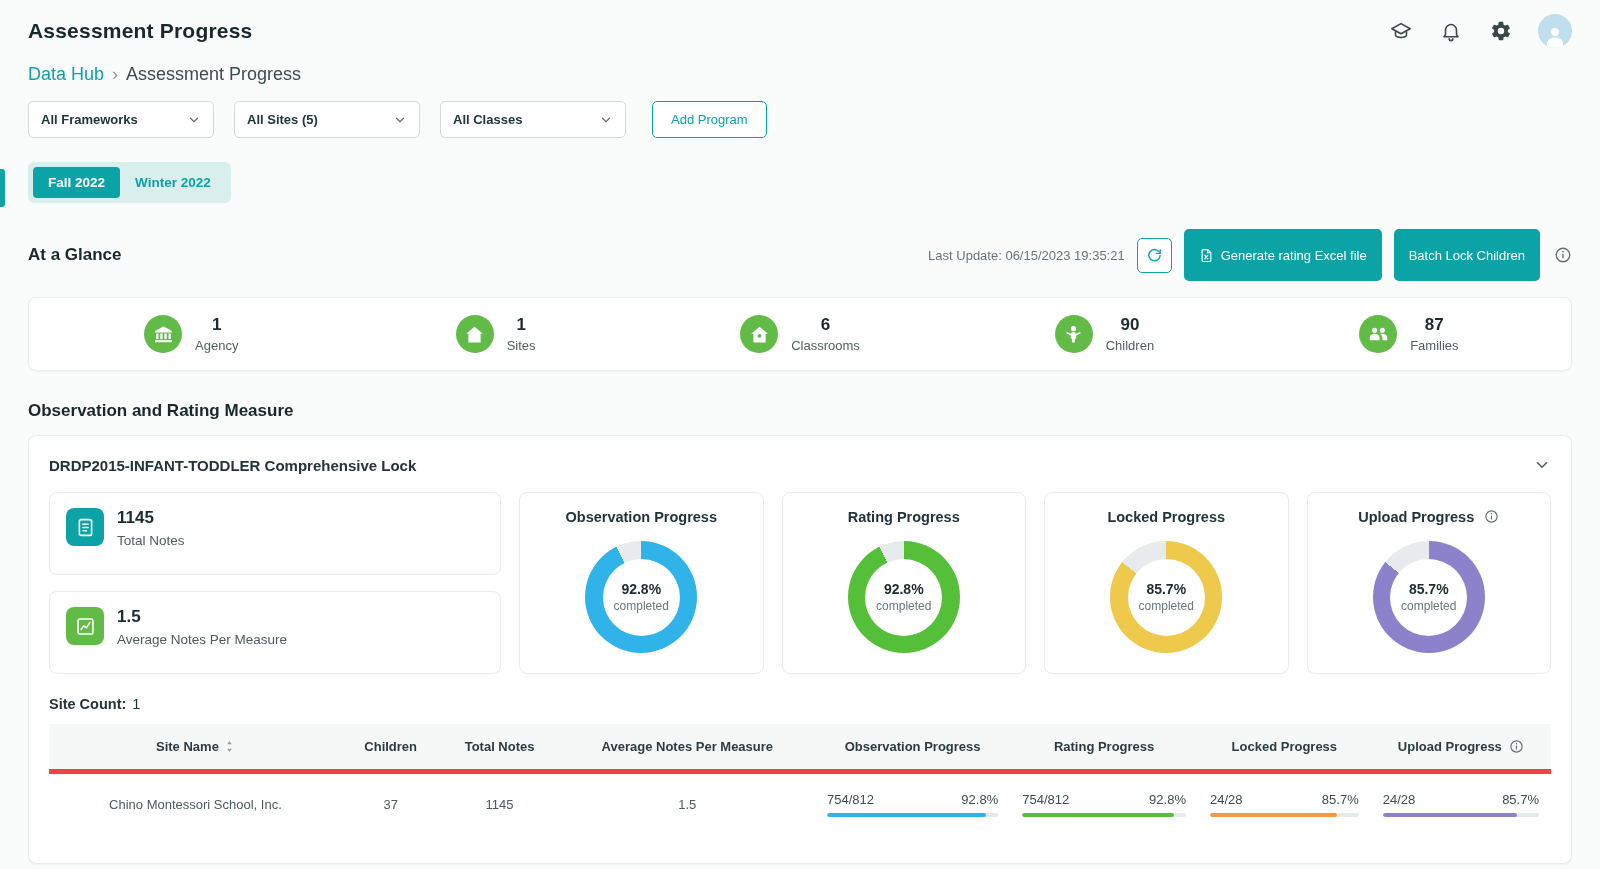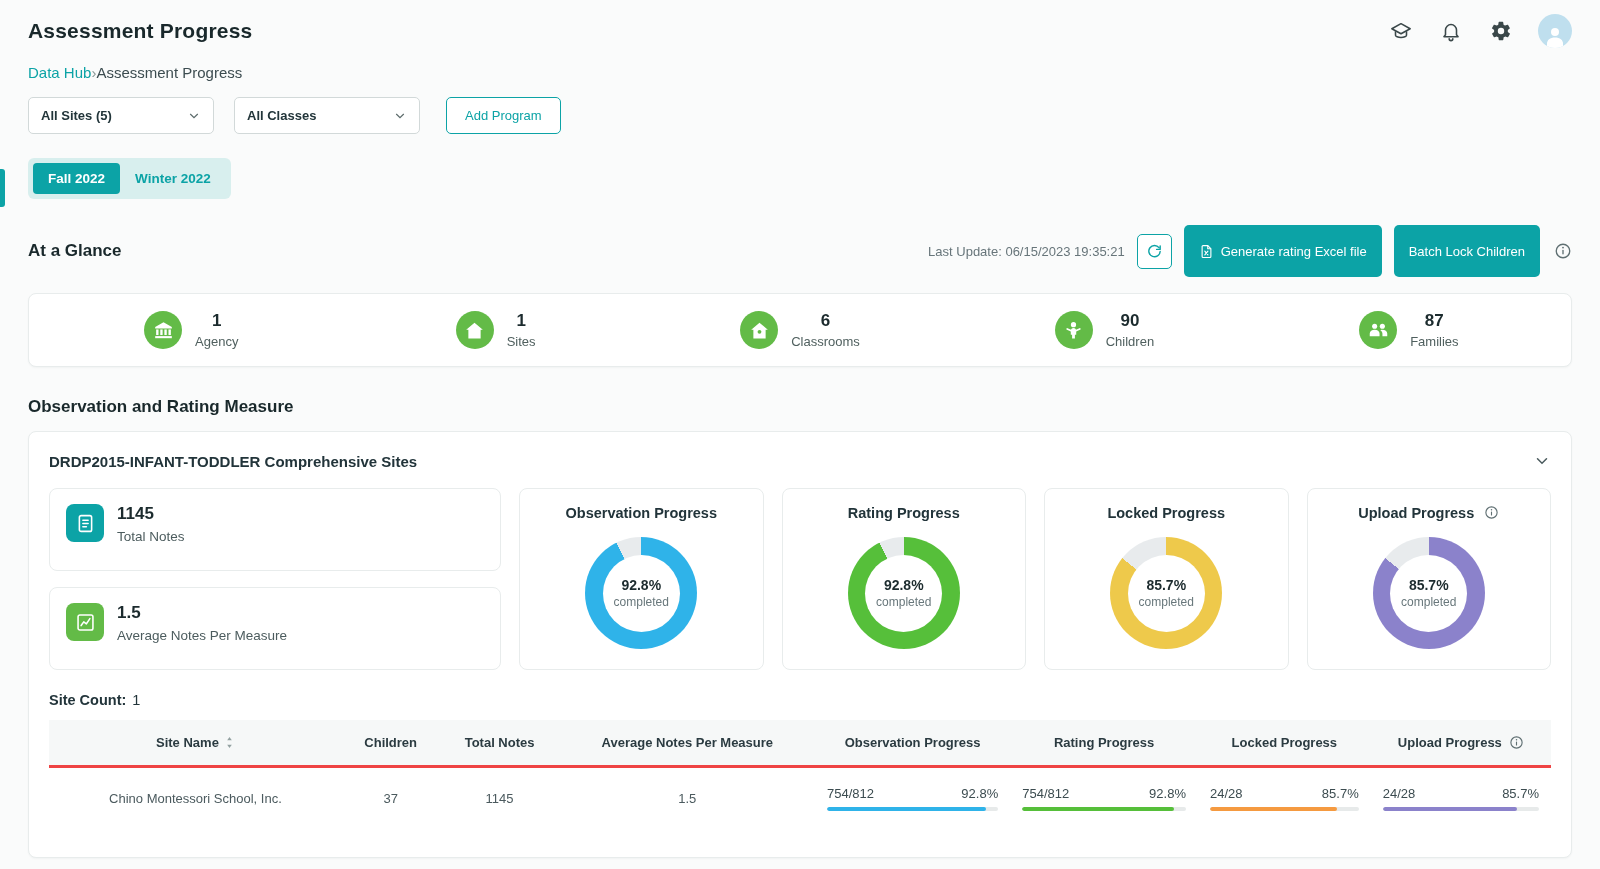--- a/index.html
+++ b/index.html
@@ -16,21 +16,21 @@
   
   .topbar { display:flex; justify-content:space-between; align-items:center; padding-top:14px; height:48px; }
   .page-title { font-size:21px; font-weight:700; color:#19282b; letter-spacing:.2px; }
   .topbar-icons { display:flex; align-items:center; }
   .tb-icon { width:22px; height:22px; color:#3a4749; margin-left:28px; display:inline-flex; cursor:pointer; }
   .tb-icon svg { width:100%; height:100%; }
   .avatar { width:34px; height:34px; border-radius:50%; background:#bfdfee; margin-left:26px; display:flex; align-items:flex-end; justify-content:center; overflow:hidden; cursor:pointer; }
   .avatar svg { width:24px; height:24px; color:#ffffff; }
 
   
-  .breadcrumb { margin-top:16px; font-size:15px; display:flex; align-items:center; }
+  .breadcrumb { margin-top:16px; font-size:18px; display:flex; align-items:center; gap:8px; }
   .breadcrumb a { color:#0ca3a6; text-decoration:none; cursor:pointer; }
   .breadcrumb .sep { color:#8a9897; }
   .breadcrumb .current { color:#3c4c50; }
 
   
   .filters { margin-top:16px; display:flex; align-items:center; gap:20px; }
   .select { width:186px; height:37px; background:#fff; border:1px solid #d2d9d9; border-radius:5px;
             display:flex; align-items:center; justify-content:space-between; padding:0 12px; cursor:pointer; }
   .select .sel-label { font-size:13px; font-weight:700; color:#22353a; }
   .select .chev { color:#5d6c6c; display:inline-flex; }
@@ -96,21 +96,21 @@
   .donut-sub { font-size:12px; color:#68777b; margin-top:2px; }
 
   .site-count { margin-top:22px; font-size:14.5px; color:#22343a; }
   .site-count .lbl { font-weight:600; }
   .site-count .val { margin-left:6px; }
 
   
   table { width:100%; border-collapse:collapse; margin-top:12px; font-size:13px; }
   thead tr { background:#f6f8f8; }
   th { padding:15px 10px; font-weight:700; color:#2b3b41; text-align:center; white-space:nowrap; }
-  td { padding:18px 10px; border-top:3px solid #ef4444; color:#4b5a5e; text-align:center; }
+  td { padding:18px 10px; border-top:5px solid #ef4444; color:#4b5a5e; text-align:center; }
   .th-inner { display:inline-flex; align-items:center; gap:5px; }
   .sort-icon { display:inline-flex; width:11px; height:13px; color:#93a1a1; cursor:pointer; }
   .sort-icon svg { width:100%; height:100%; }
   .prog { padding:0 2px; }
   .prog-top { display:flex; justify-content:space-between; font-size:13px; color:#3c4c50; margin-bottom:6px; }
   .bar { height:4px; background:#e7eaea; border-radius:2px; overflow:hidden; }
   .bar-fill { height:100%; border-radius:2px; width:0; }
 </style>
 </head>
 <body>
@@ -151,20 +151,28 @@
 
   
   <nav class="breadcrumb">
     <a>Data Hub</a>
     <span class="sep">›</span>
     <span class="current">Assessment Progress</span>
   </nav>
 
   
   <div class="filters">
+    <div class="select">
+      <span class="sel-label">All Frameworks</span>
+      <span class="chev">
+          <svg viewBox="0 0 24 24" width="14" height="14" fill="none" stroke="currentColor" stroke-width="2" stroke-linecap="round">
+            <path d="M6 9l6 6 6-6"></path>
+          </svg>
+        </span>
+    </div>
     <div class="select">
       <span class="sel-label">All Sites (5)</span>
       <span class="chev">
           <svg viewBox="0 0 24 24" width="14" height="14" fill="none" stroke="currentColor" stroke-width="2" stroke-linecap="round">
             <path d="M6 9l6 6 6-6"></path>
           </svg>
         </span>
     </div>
     <div class="select">
       <span class="sel-label">All Classes</span>
@@ -283,21 +291,21 @@
         <div class="stat-label">Families</div>
       </div>
     </div>
   </div>
 
   
   <h2 class="section-title">Observation and Rating Measure</h2>
 
   <div class="main-card">
     <div class="card-head">
-      <span class="card-title">DRDP2015-INFANT-TODDLER Comprehensive Sites</span>
+      <span class="card-title">DRDP2015-INFANT-TODDLER Comprehensive Lock</span>
       <span class="card-chev">
         <svg viewBox="0 0 24 24" width="18" height="18" fill="none" stroke="currentColor" stroke-width="2" stroke-linecap="round">
             <path d="M6 9l6 6 6-6"></path>
           </svg>
       </span>
     </div>
 
     <div class="card-body">
       <div class="summary-col">
         <div class="sum-card">

